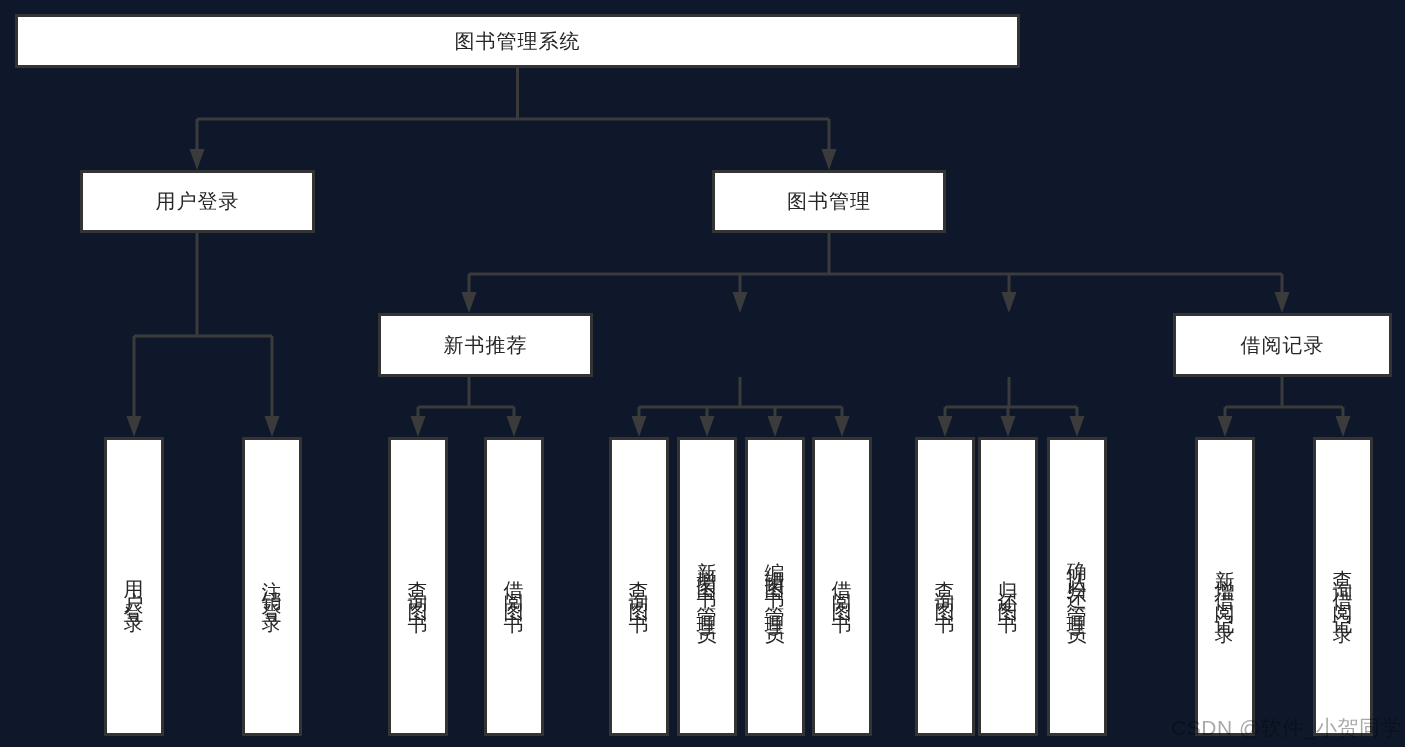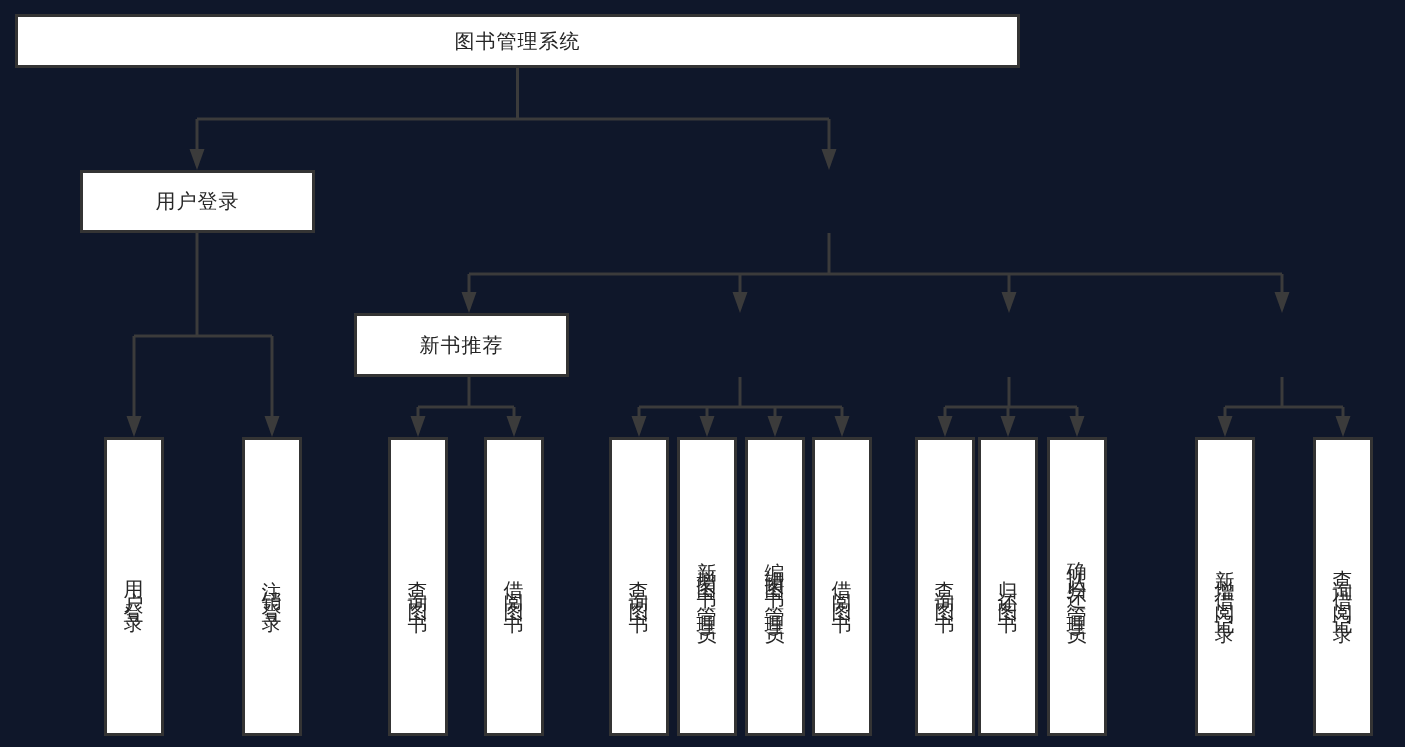--- a/index.html
+++ b/index.html
@@ -112,23 +112,29 @@
     </g>
   </svg>
 
   <div class="node" style="left:15px;top:14px;width:1005px;height:54px">
     <span class="h-label">图书管理系统</span>
   </div>
 
   <div class="node" style="left:80px;top:170px;width:235px;height:63px">
     <span class="h-label">用户登录</span>
   </div>
+  <div class="node" style="left:712px;top:170px;width:234px;height:63px">
+    <span class="h-label">图书管理</span>
+  </div>
 
-  <div class="node" style="left:354px;top:313px;width:215px;height:64px">
+  <div class="node" style="left:378px;top:313px;width:215px;height:64px">
     <span class="h-label">新书推荐</span>
+  </div>
+  <div class="node" style="left:1173px;top:313px;width:219px;height:64px">
+    <span class="h-label">借阅记录</span>
   </div>
 
   <div class="node" style="left:104px;top:437px;width:60px;height:299px">
     <span class="v-label">用户登录</span>
   </div>
   <div class="node" style="left:242px;top:437px;width:60px;height:299px">
     <span class="v-label">注销登录</span>
   </div>
   <div class="node" style="left:388px;top:437px;width:60px;height:299px">
     <span class="v-label">查询图书</span>
@@ -157,14 +163,15 @@
   <div class="node" style="left:1047px;top:437px;width:60px;height:299px">
     <span class="v-label" style="letter-spacing:9px">确认归还（管理员）</span>
   </div>
   <div class="node" style="left:1195px;top:437px;width:60px;height:299px">
     <span class="v-label">新增借阅记录</span>
   </div>
   <div class="node" style="left:1313px;top:437px;width:60px;height:299px">
     <span class="v-label">查询借阅记录</span>
   </div>
 
+  <div class="watermark">CSDN @软件_小贺同学</div>
 
 </div>
 
 </body></html>

